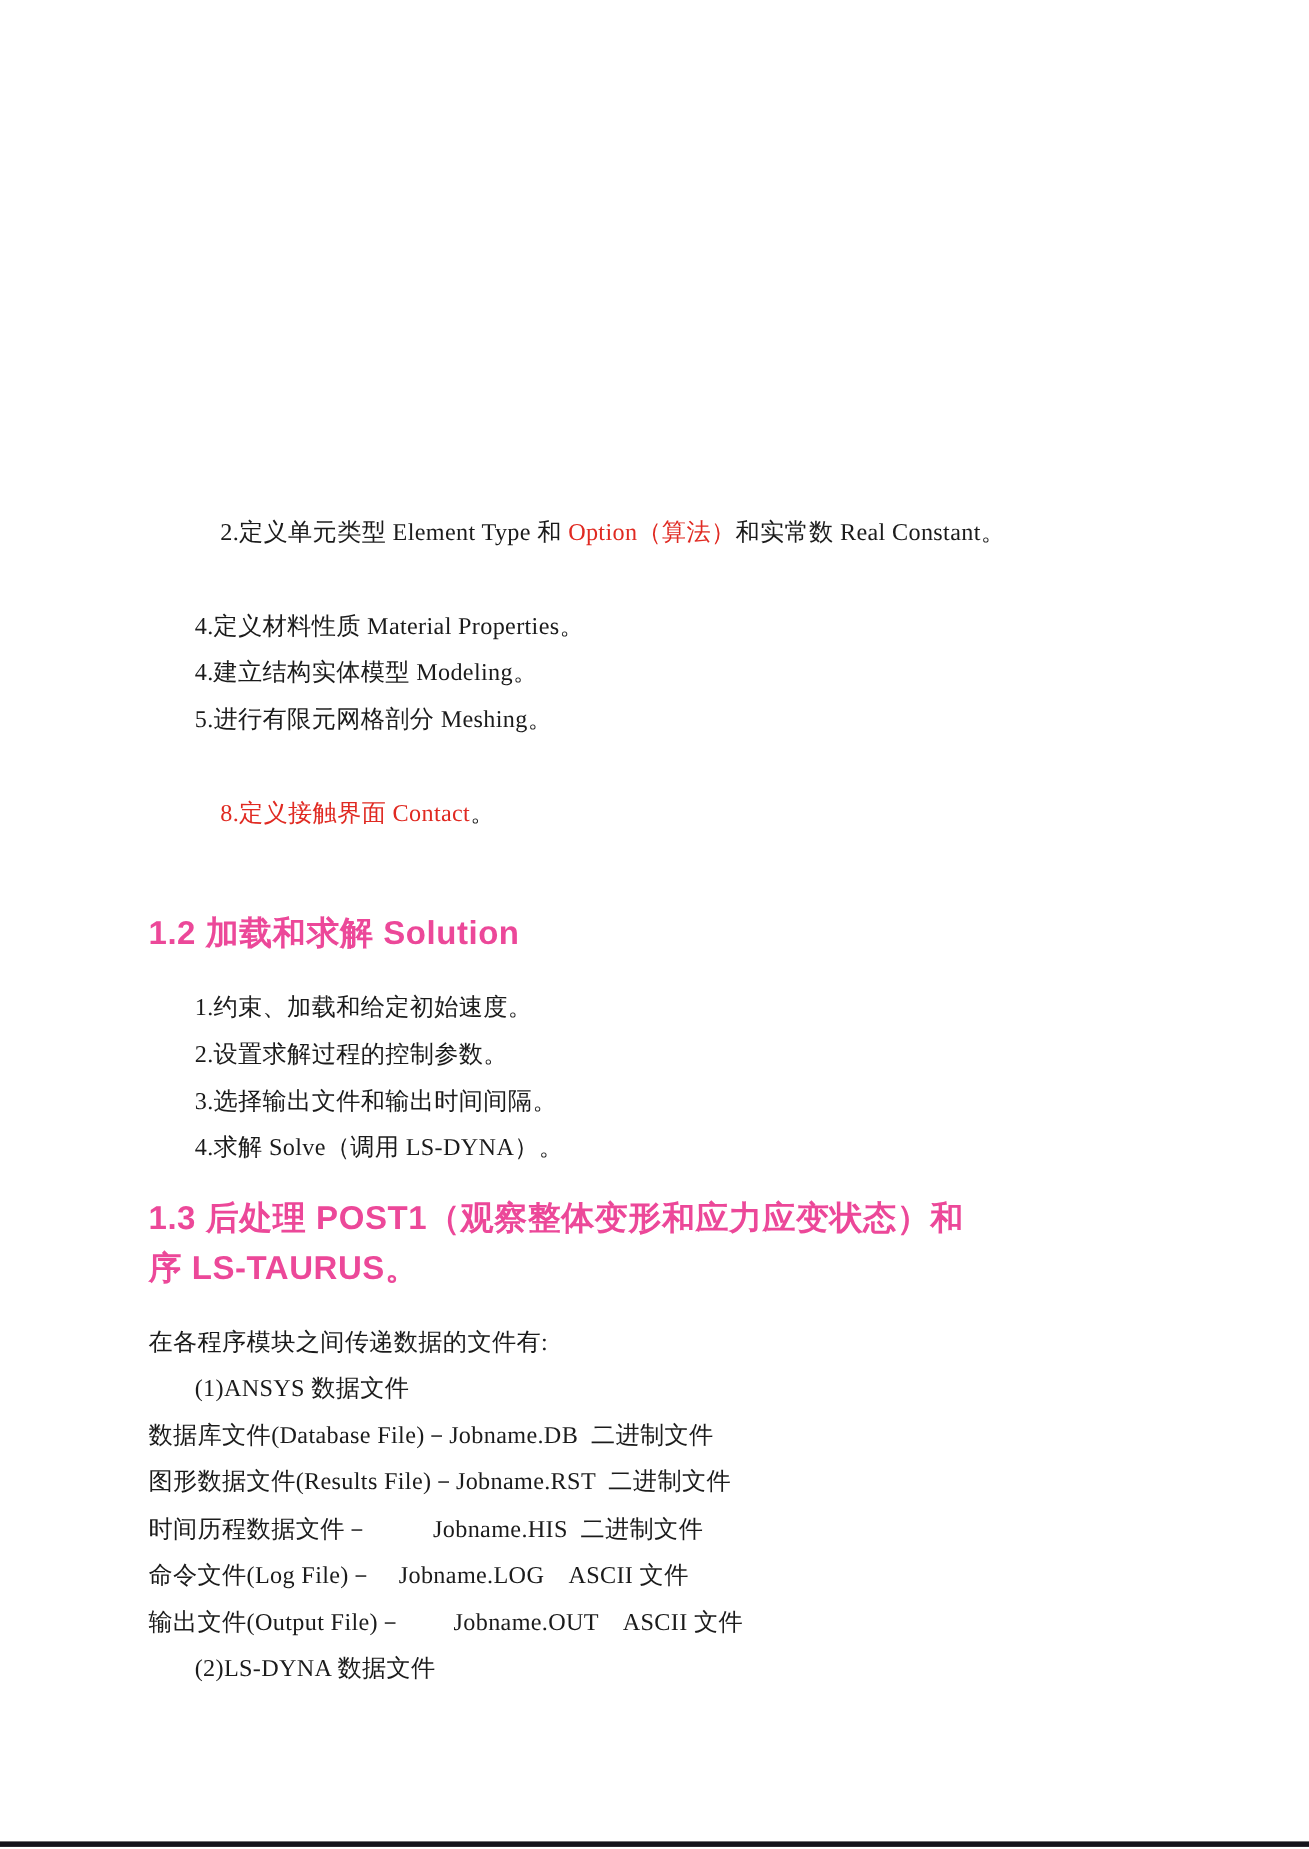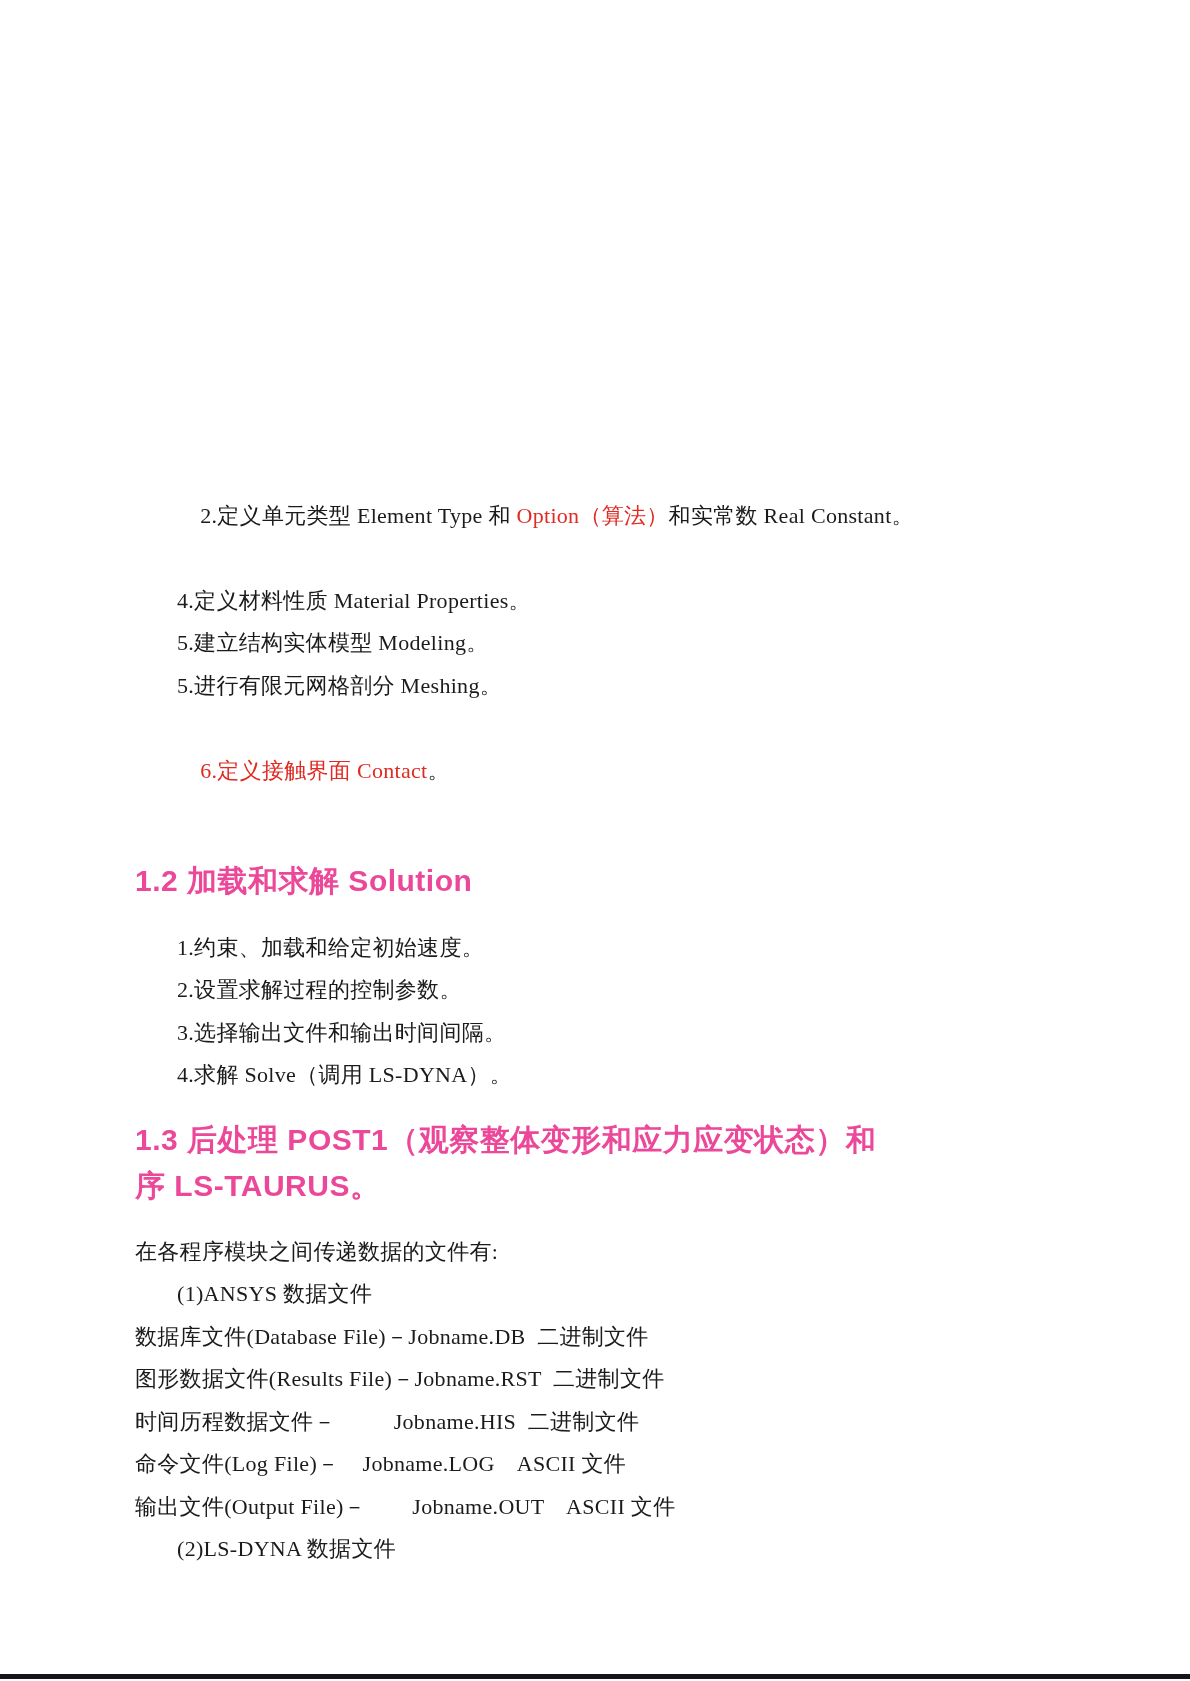--- a/index.html
+++ b/index.html
@@ -11,21 +11,21 @@
     height: 1681px;
     background: #ffffff;
     position: relative;
     overflow: hidden;
     font-family: "Liberation Serif", "DejaVu Serif", serif;
     color: #1b1b1b;
   }
   .content {
     position: absolute;
     left: 135px;
-    top: 452px;
+    top: 420px;
     width: 940px;
   }
   .body-line {
     font-size: 22px;
     line-height: 42.5px;
     white-space: pre-wrap;
     letter-spacing: 0.3px;
   }
   .indent {
     padding-left: 42px;
@@ -64,24 +64,24 @@
 </style>
 </head>
 <body>
 
 <div class="content">
 
   <div class="body-line indent">
     <span>2.定义单元类型 Element Type 和 </span><span class="red">Option（算法）</span><span>和实常数 Real Constant。</span>
   </div>
   <div class="body-line indent">4.定义材料性质 Material Properties。</div>
-  <div class="body-line indent">5.建立结构实体模型 Modeling。</div>
+  <div class="body-line indent">4.建立结构实体模型 Modeling。</div>
   <div class="body-line indent">5.进行有限元网格剖分 Meshing。</div>
   <div class="body-line indent">
-    <span class="red">6.定义接触界面 Contact</span><span>。</span>
+    <span class="red">8.定义接触界面 Contact</span><span>。</span>
   </div>
 
   <div class="heading heading-12">1.2 加载和求解 Solution</div>
 
   <div class="body-line indent">1.约束、加载和给定初始速度。</div>
   <div class="body-line indent">2.设置求解过程的控制参数。</div>
   <div class="body-line indent">3.选择输出文件和输出时间间隔。</div>
   <div class="body-line indent">4.求解 Solve（调用 LS-DYNA）。</div>
 
   <div class="heading heading-13">

